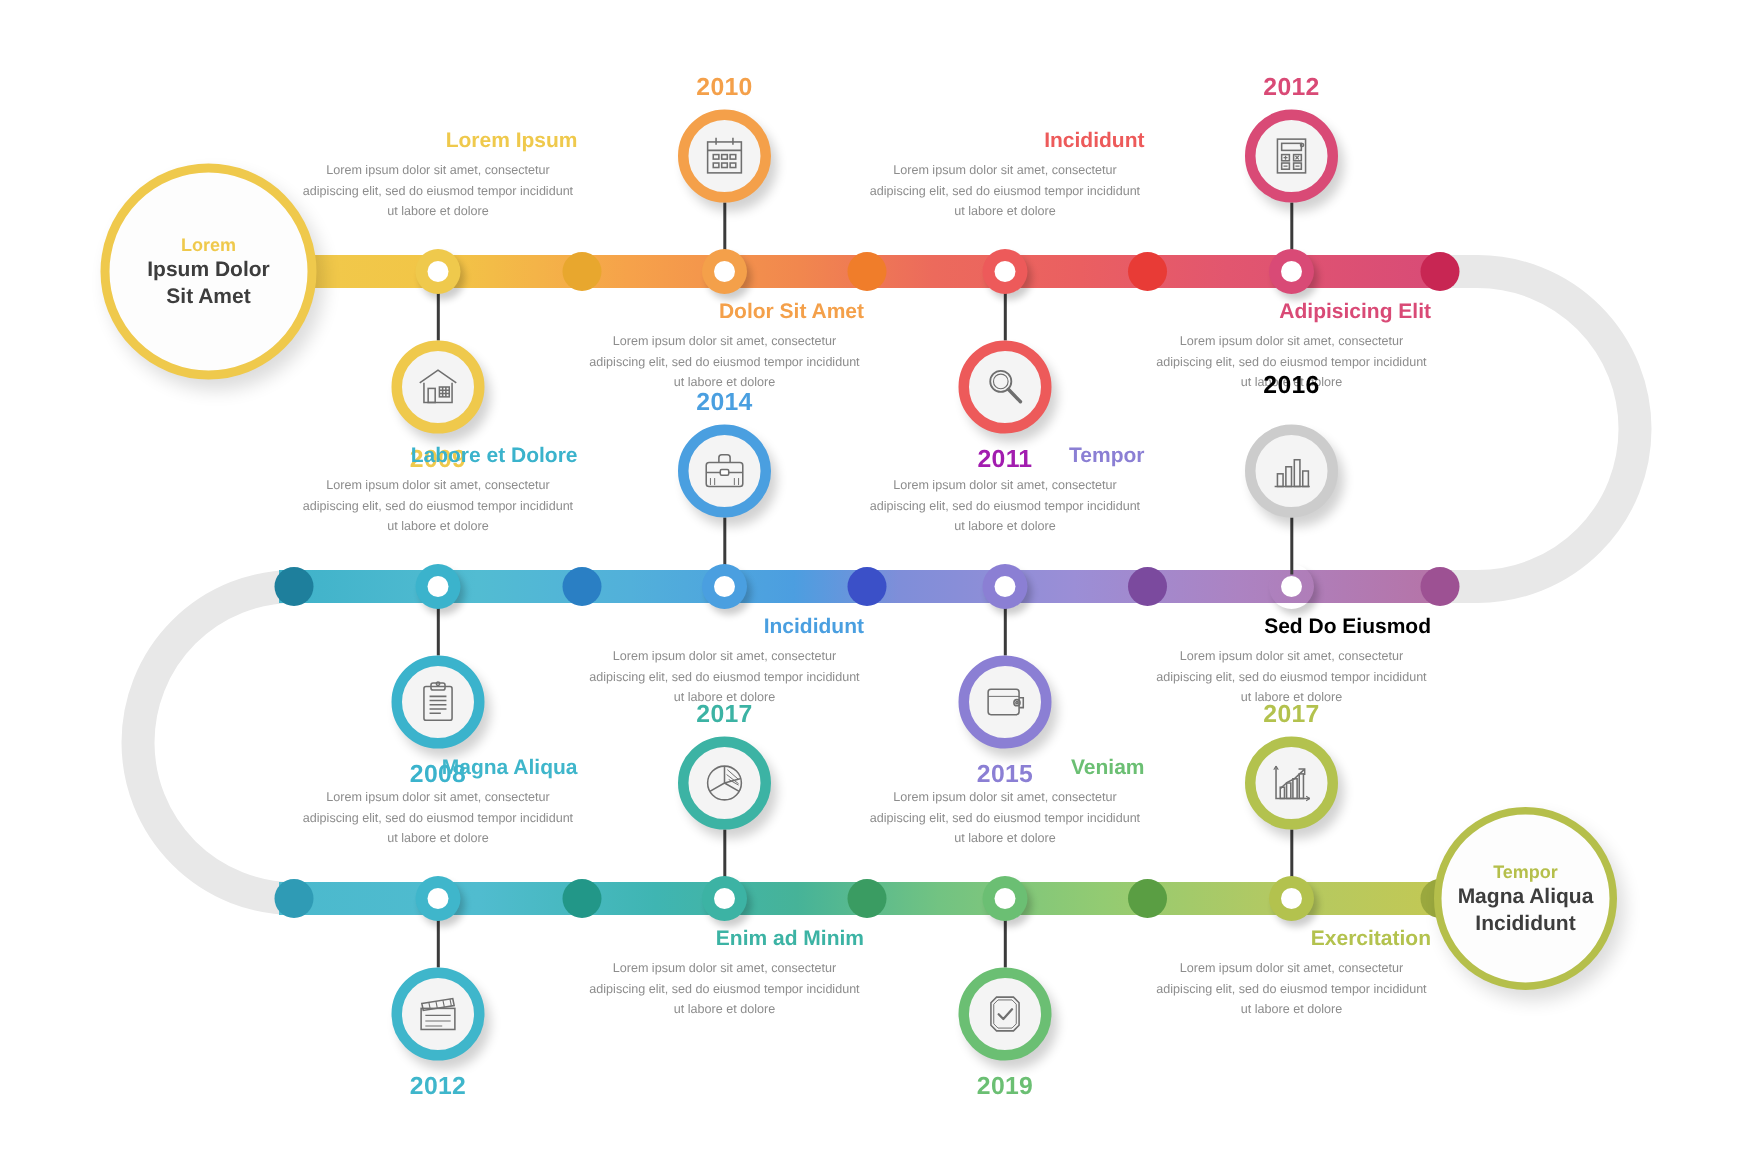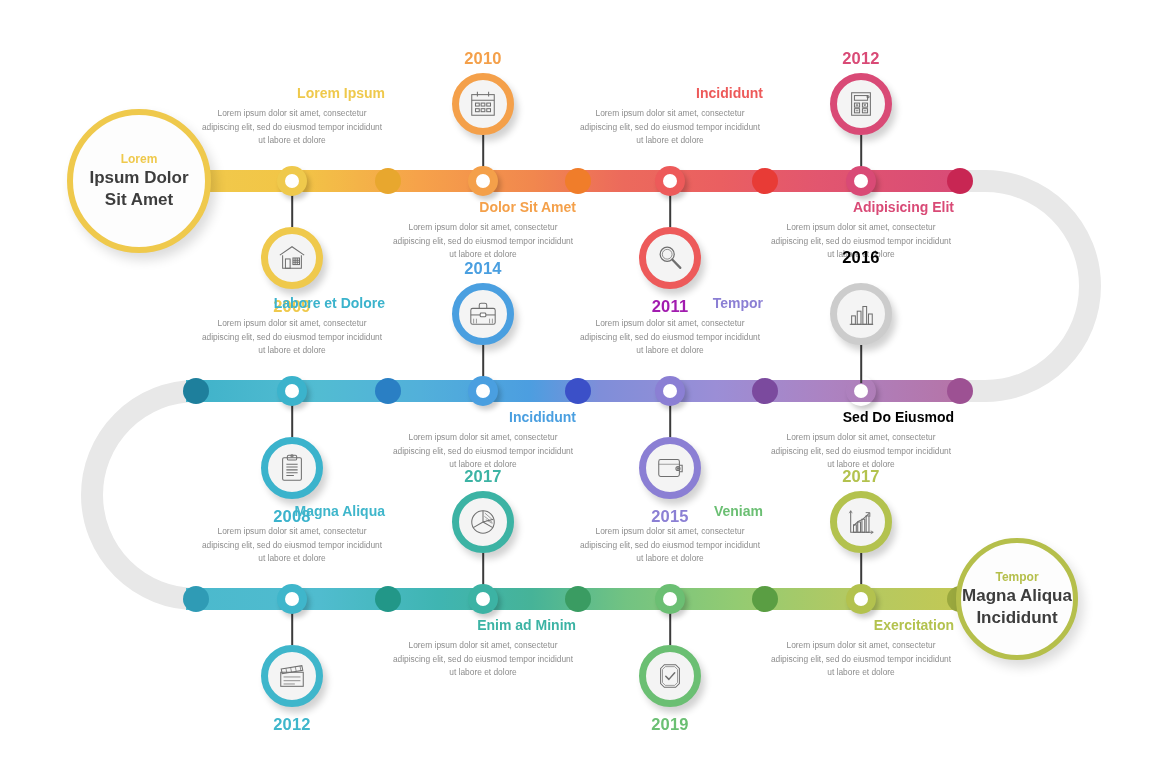--- a/index.html
+++ b/index.html
@@ -67,21 +67,21 @@
   
   .cap{
     position:absolute;border-radius:50%;
     transform:translate(-50%,-50%);
     box-sizing:border-box;
     background:#fdfdfd;
     display:flex;flex-direction:column;align-items:center;justify-content:center;
     box-shadow:5px 7px 12px rgba(0,0,0,.14);
   }
   .cap .cap-top{font-size:12px;font-weight:bold;line-height:1.25;}
-  .cap .cap-main{font-size:17px;font-weight:bold;color:#3d3d3d;line-height:1.25;white-space:nowrap;}
+  .cap .cap-main{font-size:14px;font-weight:bold;color:#3d3d3d;line-height:1.25;white-space:nowrap;}
 </style>
 </head>
 <body>
 
 <div id="stage">
 
   <svg id="track" viewBox="0 0 1160 772" xmlns="http://www.w3.org/2000/svg">
     <defs>
       <linearGradient id="g1" x1="0" y1="0" x2="1" y2="0">
         <stop offset="0" stop-color="#f0cb4e"></stop>

